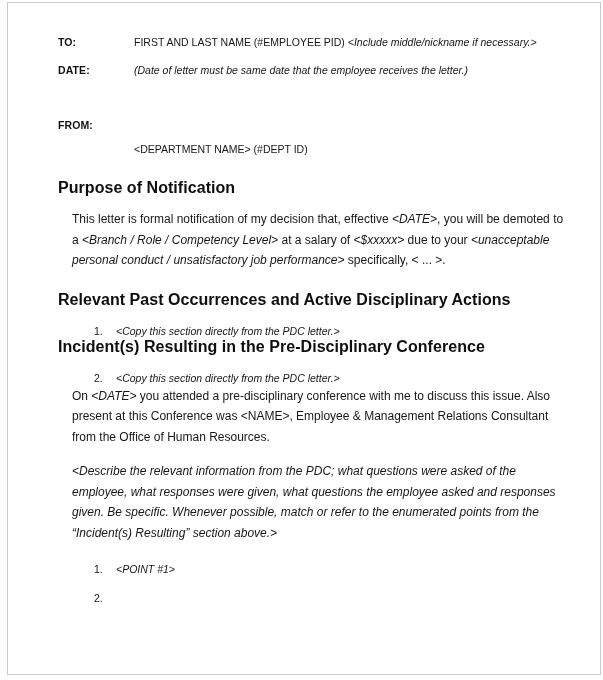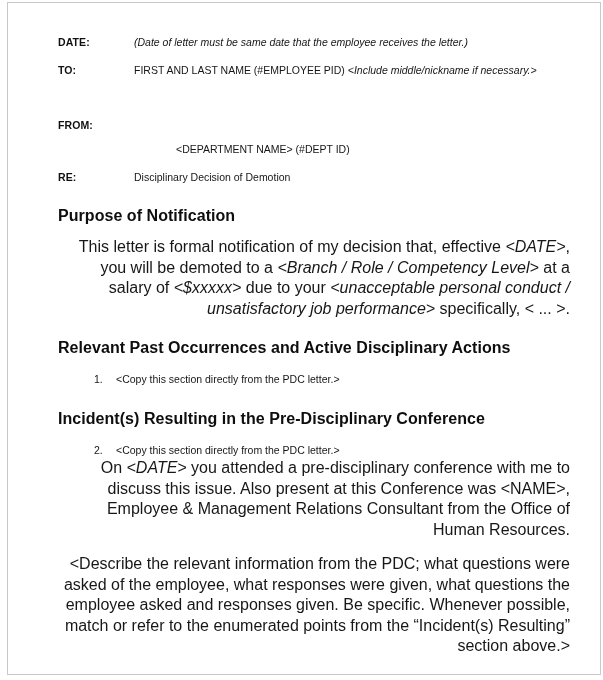--- a/index.html
+++ b/index.html
@@ -65,48 +65,48 @@
     font-size: 10.5px;
     line-height: 15px;
     color: #161616;
   }
   .hdr-value.second-line {
     margin-top: 9px;
   }
   .hdr-sub {
     display: flex;
     margin-bottom: 13px;
-    gap: 42px;
   }
   .hdr-sub .spacer {
     flex: 0 0 76px;
   }
 
   
   .section-heading {
     font-size: 16px;
     font-weight: bold;
     line-height: 15px;
     letter-spacing: 0.05px;
     color: #0e0e0e;
     margin: 0 0 14px 0;
   }
   .heading-gap-top {
     margin-top: 23px;
   }
 
   
   .para {
-    font-size: 16px;
+    font-size: 12px;
     line-height: 20.5px;
     color: #171717;
-    margin: 0 0 14px 4px;
-    text-align: right;
+    margin: 0 0 14px 14px;
+    text-align: left;
   }
   .para.italic {
+    font-style: italic;
   }
   .para.tail {
     margin-bottom: 18px;
   }
   .it { font-style: italic; }
 
   
   .num-list {
     margin: 0 0 16px 0;
     padding: 0;
@@ -120,74 +120,71 @@
     margin-bottom: 13px;
   }
   .num-item:last-child { margin-bottom: 0; }
   .num-marker {
     flex: 0 0 22px;
     margin-left: 36px;
     color: #161616;
   }
   .num-text {
     flex: 1 1 auto;
+    font-style: italic;
     color: #161616;
   }
   .list-block-1 { margin-top: 0px; margin-bottom: 0px; }
   .list-block-2 { margin-top: 0px; margin-bottom: 0px; }
   .list-block-3 { margin-top: 4px; }
 </style>
 </head>
 <body>
 
 <div class="page">
   <div class="page-inner">
 
     <div class="header-block">
 
       <div class="hdr-row">
+        <div class="hdr-label">TO:</div>
+        <div class="hdr-value"><span>FIRST AND LAST NAME (#EMPLOYEE PID) </span><span class="it">&lt;Include middle/nickname if necessary.&gt;</span></div>
+      </div>
+
+      <div class="hdr-row">
         <div class="hdr-label">DATE:</div>
         <div class="hdr-value it">(Date of letter must be same date that the employee receives the letter.)</div>
-      </div>
-
-      <div class="hdr-row">
-        <div class="hdr-label">TO:</div>
-        <div class="hdr-value"><span>FIRST AND LAST NAME (#EMPLOYEE PID) </span><span class="it">&lt;Include middle/nickname if necessary.&gt;</span></div>
       </div>
 
       <div class="hdr-row tight">
         <div class="hdr-label">FROM:</div>
       </div>
 
       <div class="hdr-sub">
         <div class="spacer"></div>
         <div class="hdr-value second-line">&lt;DEPARTMENT NAME&gt; (#DEPT ID)</div>
       </div>
 
-      <div class="hdr-row" style="margin-top:9px;margin-bottom:8px;">
-        <div class="hdr-label">RE:</div>
-        <div class="hdr-value">Disciplinary Decision of Demotion</div>
-      </div>
 
     </div>
 
     <div class="section-heading heading-gap-top">Purpose of Notification</div>
 
     <p class="para"><span>This letter is formal notification of my decision that, effective </span><span class="it">&lt;DATE&gt;</span><span>, you will be demoted to a </span><span class="it">&lt;Branch / Role / Competency Level&gt;</span><span> at a salary of </span><span class="it">&lt;$xxxxx&gt;</span><span> due to your </span><span class="it">&lt;unacceptable personal conduct / unsatisfactory job performance&gt;</span><span> specifically, &lt; ... &gt;.</span></p>
 
     <div class="section-heading" style="margin-top:21px;margin-bottom:16px;">Relevant Past Occurrences and Active Disciplinary Actions</div>
 
     <ul class="num-list list-block-1">
       <li class="num-item">
         <span class="num-marker">1.</span>
         <span class="num-text">&lt;Copy this section directly from the PDC letter.&gt;</span>
       </li>
     </ul>
 
-    <div class="section-heading" style="margin-top:24px;margin-bottom:16px;">Incident(s) Resulting in the Pre-Disciplinary Conference</div>
+    <div class="section-heading" style="margin-bottom:16px;">Incident(s) Resulting in the Pre-Disciplinary Conference</div>
 
     <ul class="num-list list-block-2">
       <li class="num-item">
         <span class="num-marker">2.</span>
         <span class="num-text">&lt;Copy this section directly from the PDC letter.&gt;</span>
       </li>
     </ul>
 
 
     <p class="para"><span>On </span><span class="it">&lt;DATE&gt;</span><span> you attended a pre-disciplinary conference with me to discuss this issue.  Also present at this Conference was &lt;NAME&gt;, Employee &amp; Management Relations Consultant from the Office of Human Resources.</span></p>

